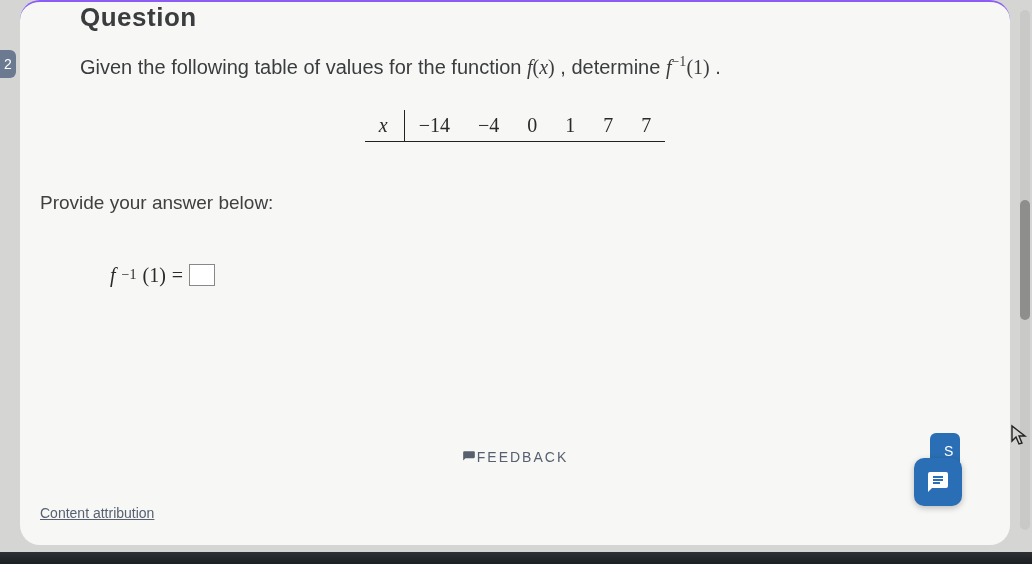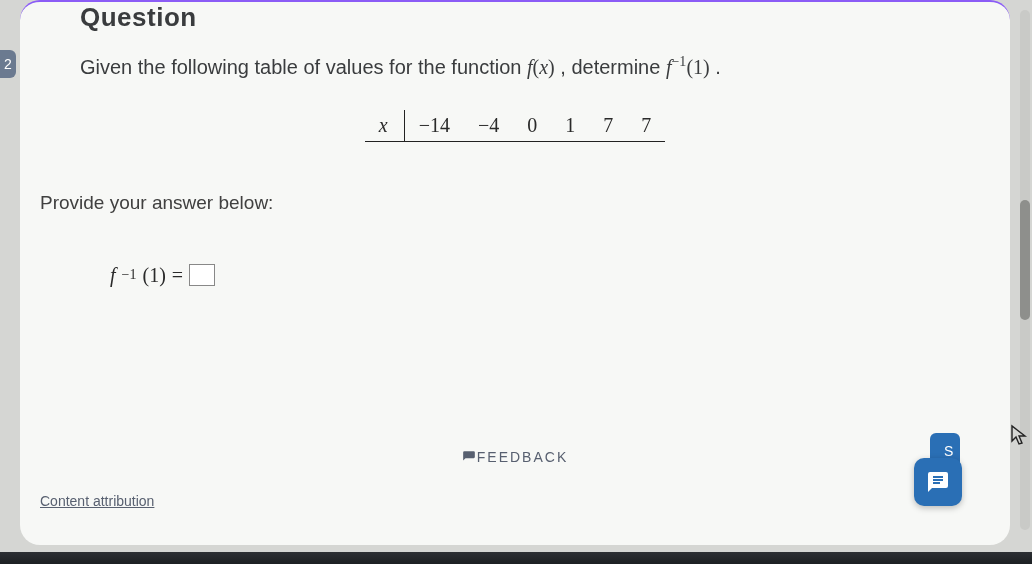--- a/index.html
+++ b/index.html
@@ -132,21 +132,21 @@
     padding: 10px 14px;
     border-radius: 6px;
     border: none;
     cursor: pointer;
     overflow: hidden;
     width: 30px;
     text-align: left;
   }
   .attrib {
     position: absolute;
-    bottom: 36px;
+    bottom: 24px;
     left: 20px;
     font-size: 14px;
     color: #586070;
     text-decoration: underline;
     cursor: pointer;
   }
   .chat-fab {
     position: absolute;
     right: 70px;
     bottom: 58px;

